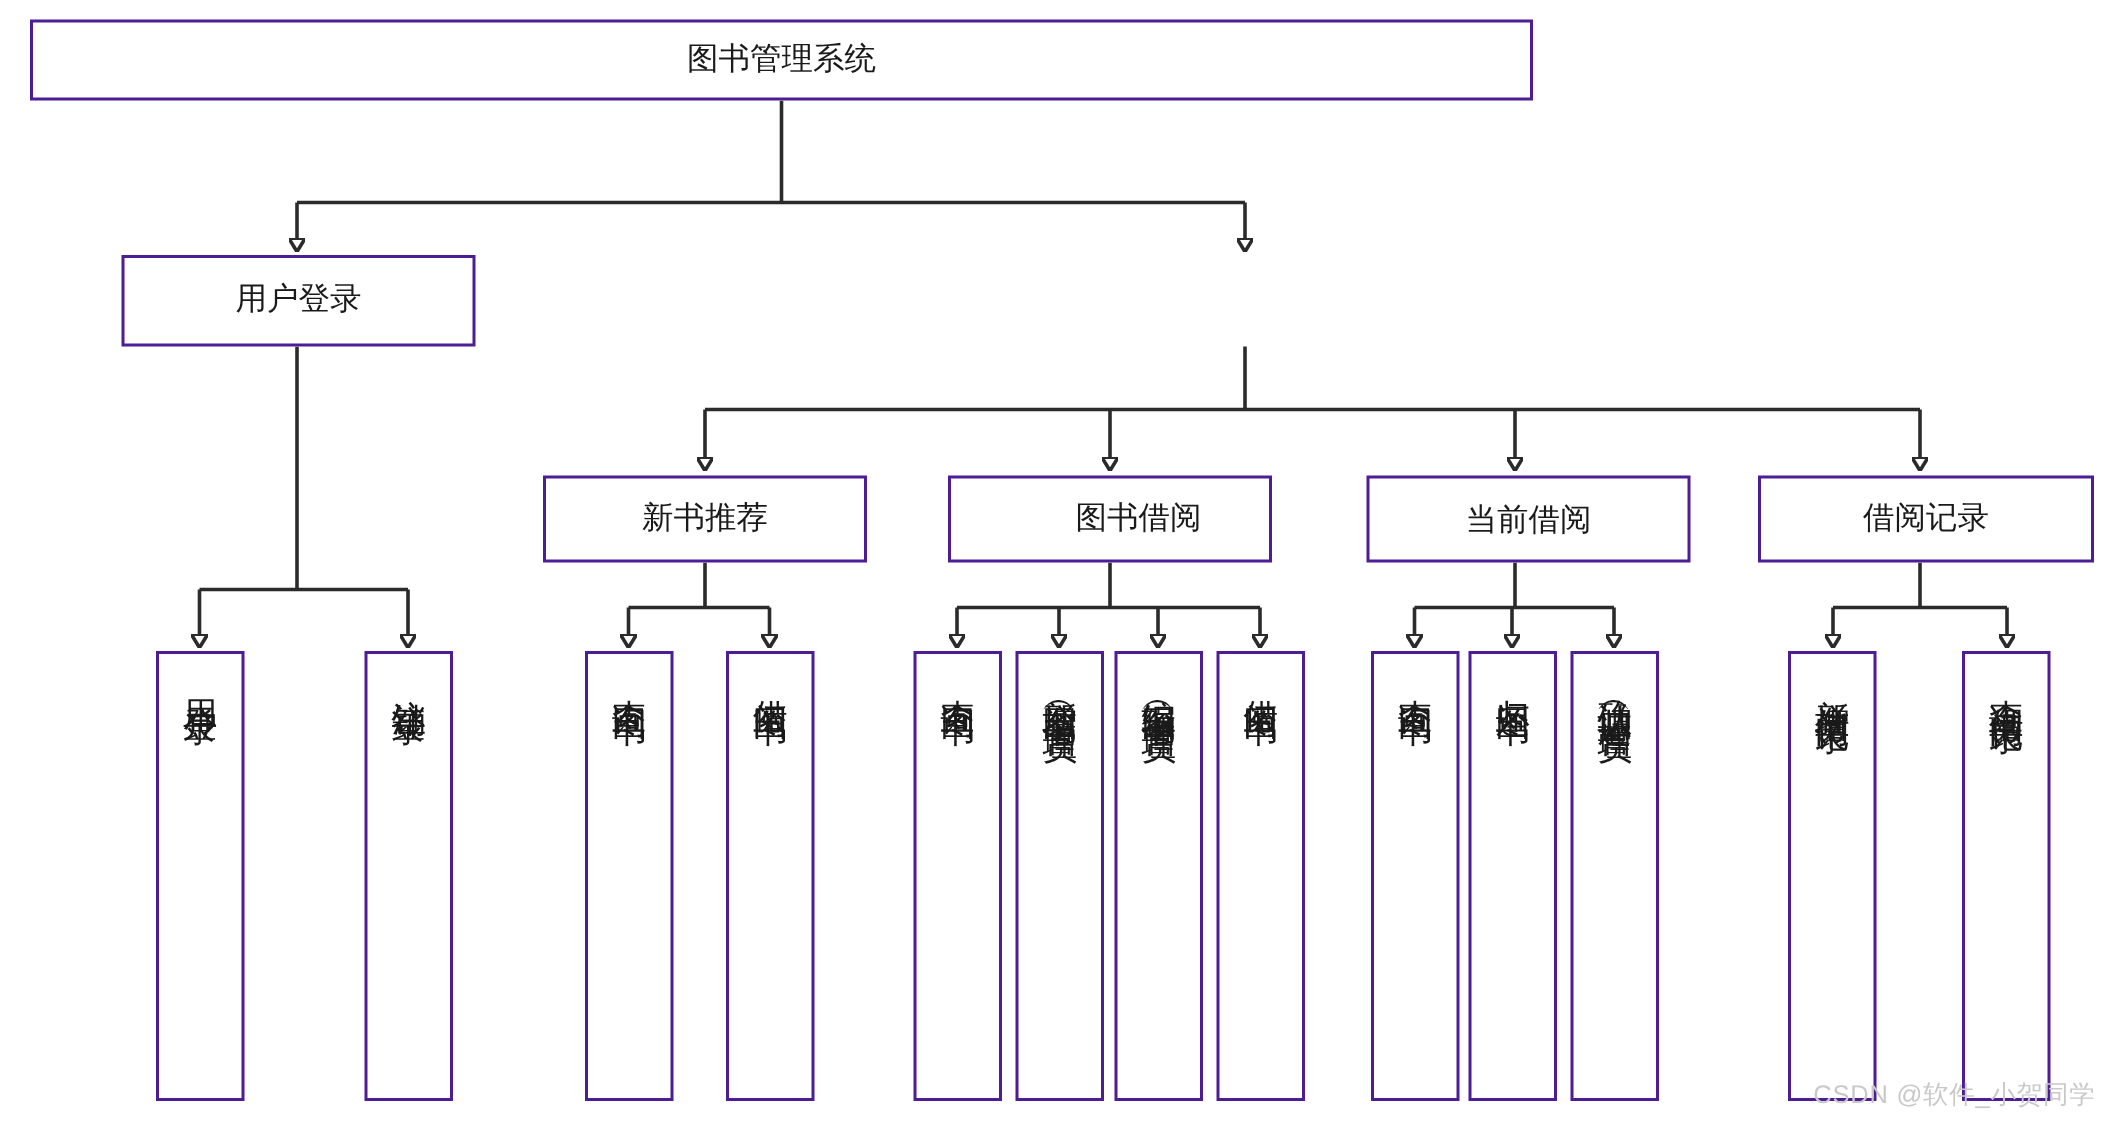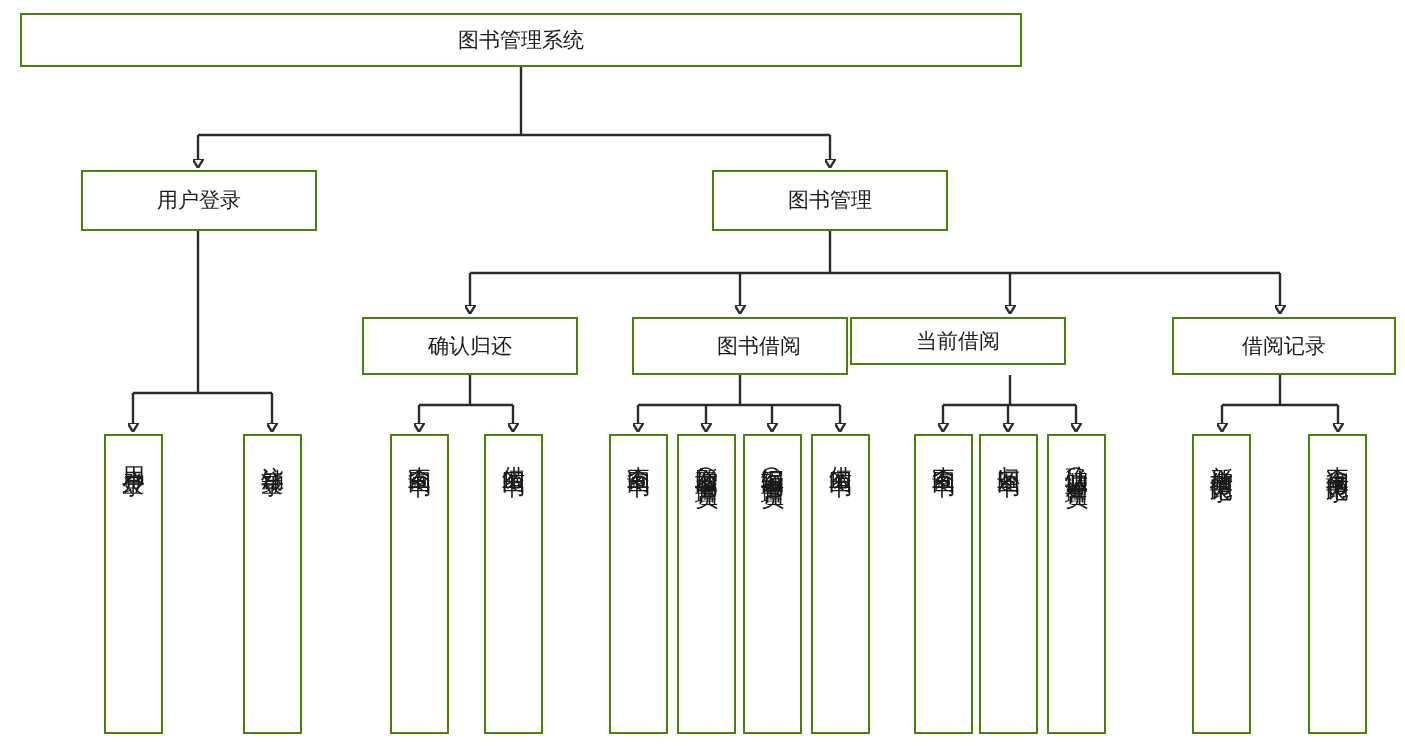--- a/index.html
+++ b/index.html
@@ -8,21 +8,21 @@
     background:#ffffff;
     font-family:"Liberation Sans","DejaVu Sans",sans-serif;
     overflow:hidden;
     position:relative;
   }
   #canvas{position:absolute;left:0;top:0;width:1405px;height:747px;}
   .node{
     position:absolute;
     box-sizing:border-box;
     background:#ffffff;
-    border:2px solid #4d7c0f;
+    border:2px solid #4c1d95;
     display:flex;
     align-items:center;
     justify-content:center;
     color:#1a1a1a;
     z-index:2;
   }
   .node .lbl{
     display:block;
     line-height:1.18;
     text-align:center;
@@ -109,31 +109,28 @@
     <line x1="1338" y1="405" x2="1338" y2="424" marker-end="url(#arrow)"></line>
   </svg>
 
   <div class="node h-node" style="left:20px;top:13px;width:1002px;height:54px;">
     <span class="lbl">图书管理系统</span>
   </div>
 
   <div class="node h-node" style="left:81px;top:170px;width:236px;height:61px;">
     <span class="lbl">用户登录</span>
   </div>
-  <div class="node h-node" style="left:712px;top:170px;width:236px;height:61px;">
-    <span class="lbl">图书管理</span>
-  </div>
 
   <div class="node t3-node" style="left:362px;top:317px;width:216px;height:58px;">
-    <span class="lbl">确认归还</span>
+    <span class="lbl">新书推荐</span>
   </div>
   <div class="node t3-node" style="left:632px;top:317px;width:216px;height:58px;padding-left:38px;">
     <span class="lbl">图书借阅</span>
   </div>
-  <div class="node t3-node" style="left:850px;top:317px;width:216px;height:48px;font-family:Liberation Serif, serif;">
+  <div class="node t3-node" style="left:911px;top:317px;width:216px;height:58px;font-family:Liberation Serif, serif;">
     <span class="lbl">当前借阅</span>
   </div>
   <div class="node t3-node" style="left:1172px;top:317px;width:224px;height:58px;">
     <span class="lbl">借阅记录</span>
   </div>
 
   <div class="node leaf" style="left:104px;top:434px;width:59px;height:300px;">
     <span class="lbl">用户登录</span>
   </div>
   <div class="node leaf" style="left:243px;top:434px;width:59px;height:300px;">
@@ -170,14 +167,15 @@
     <span class="lbl">确认归还（管理员）</span>
   </div>
 
   <div class="node leaf" style="left:1192px;top:434px;width:59px;height:300px;">
     <span class="lbl">新增借阅记录</span>
   </div>
   <div class="node leaf" style="left:1308px;top:434px;width:59px;height:300px;">
     <span class="lbl">查询借阅记录</span>
   </div>
 
+  <div class="watermark">CSDN @软件_小贺同学</div>
 
 </div>
 
 </body></html>

